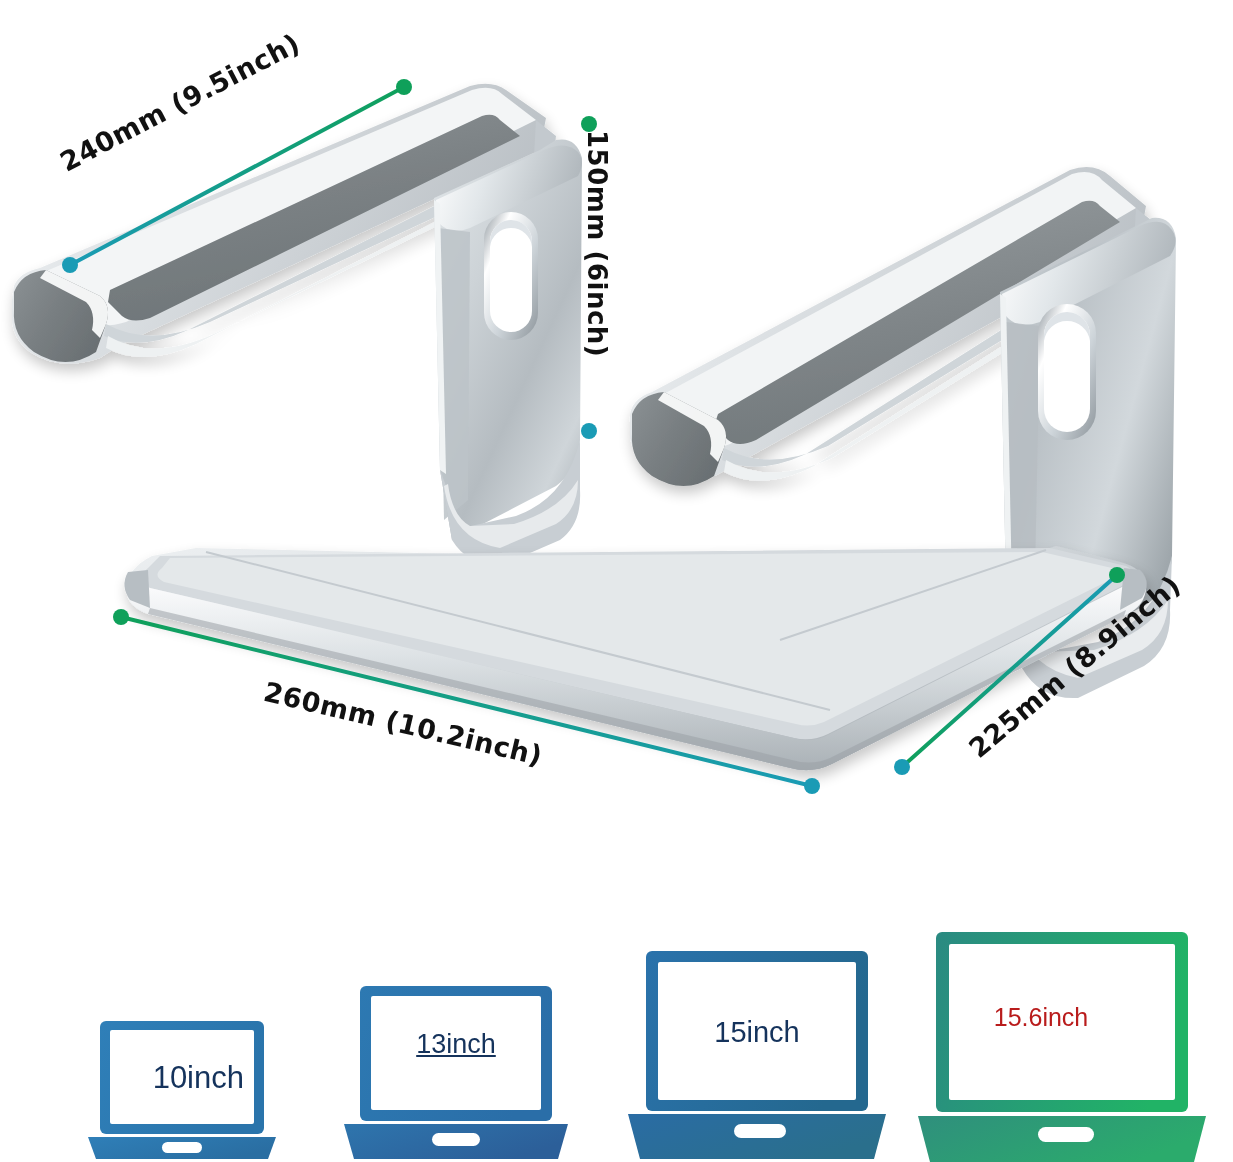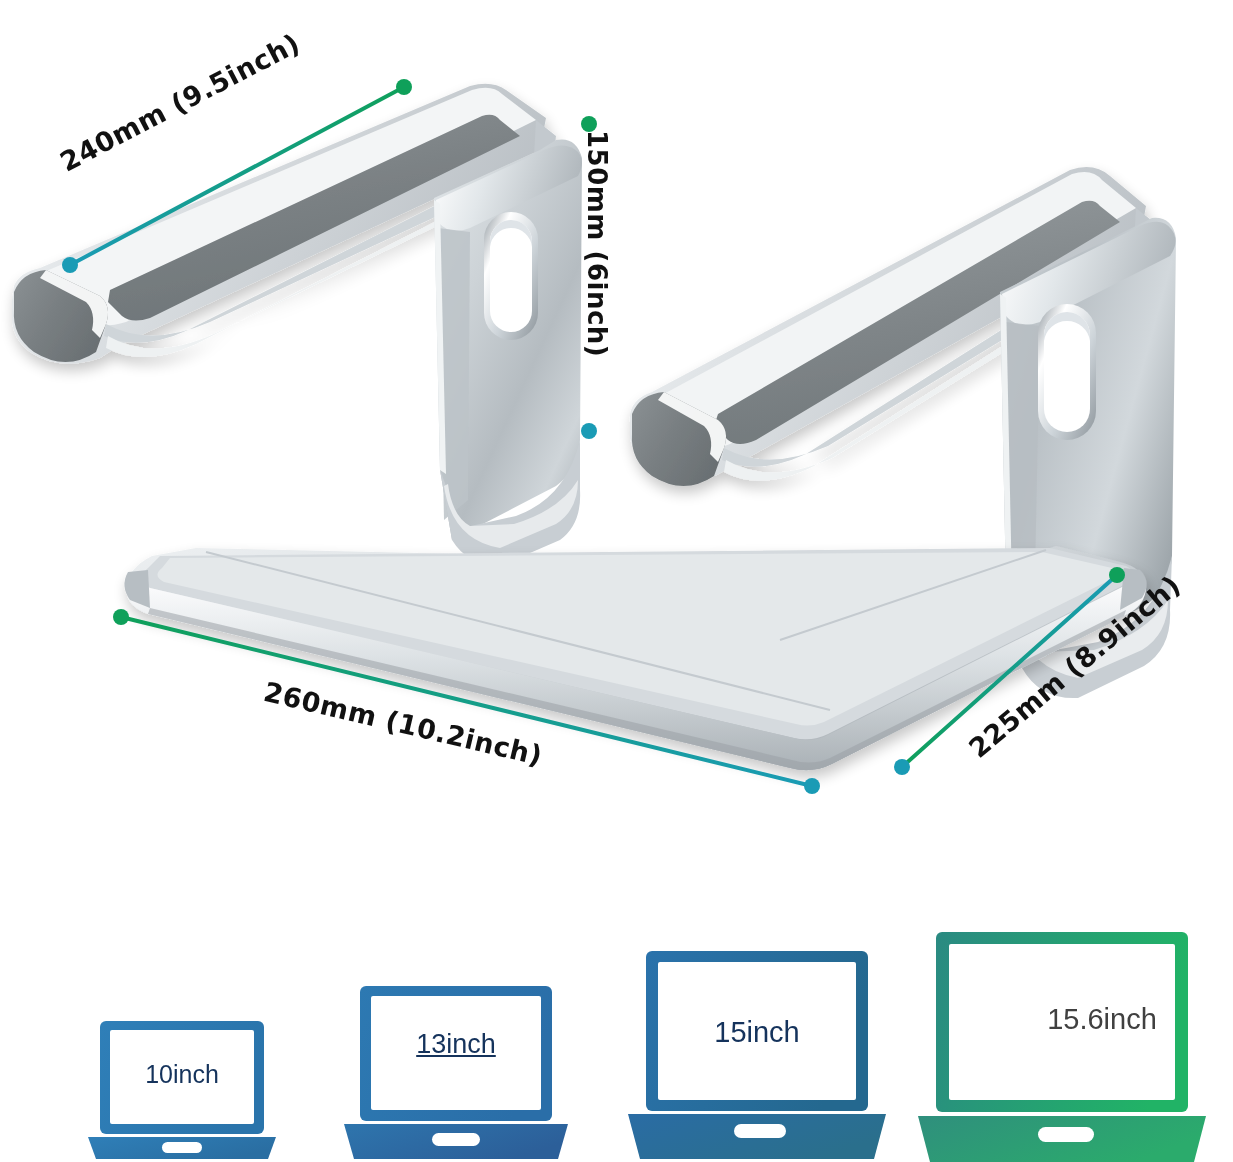--- a/index.html
+++ b/index.html
@@ -368,21 +368,21 @@
     </g>
 
     <g>
       <rect x="936" y="932" width="252" height="180" rx="6" fill="url(#f156)"></rect>
       <rect x="949" y="944" width="226" height="156" rx="2" fill="#ffffff"></rect>
       <path d="M 918,1116 L 1206,1116 L 1194,1162 L 930,1162 Z" fill="url(#b156)"></path>
       <rect x="1038" y="1127" width="56" height="15" rx="7.5" fill="#ffffff"></rect>
     </g>
   </svg>
 
-  <div class="laptop-label" style="left:120px; top:1060px; width:124px; font-size:25px; color:#15335c;">10inch</div>
+  <div class="laptop-label" style="left:120px; top:1060px; width:124px; font-size:31px; color:#15335c;text-align:right;">10inch</div>
 
   <div class="laptop-label" style="left:381px; top:1029px; width:150px; font-size:27px; color:#15335c;text-decoration:underline;">13inch</div>
 
   <div class="laptop-label" style="left:668px; top:1016px; width:178px; font-size:29px; color:#15335c;">15inch</div>
 
-  <div class="laptop-label" style="left:999px; top:1003px; width:206px; font-size:29px; color:#404040;">15.6inch</div>
+  <div class="laptop-label" style="left:938px; top:1003px; width:206px; font-size:25px; color:#b91c1c;">15.6inch</div>
 
 </div>
 
 </body></html>

